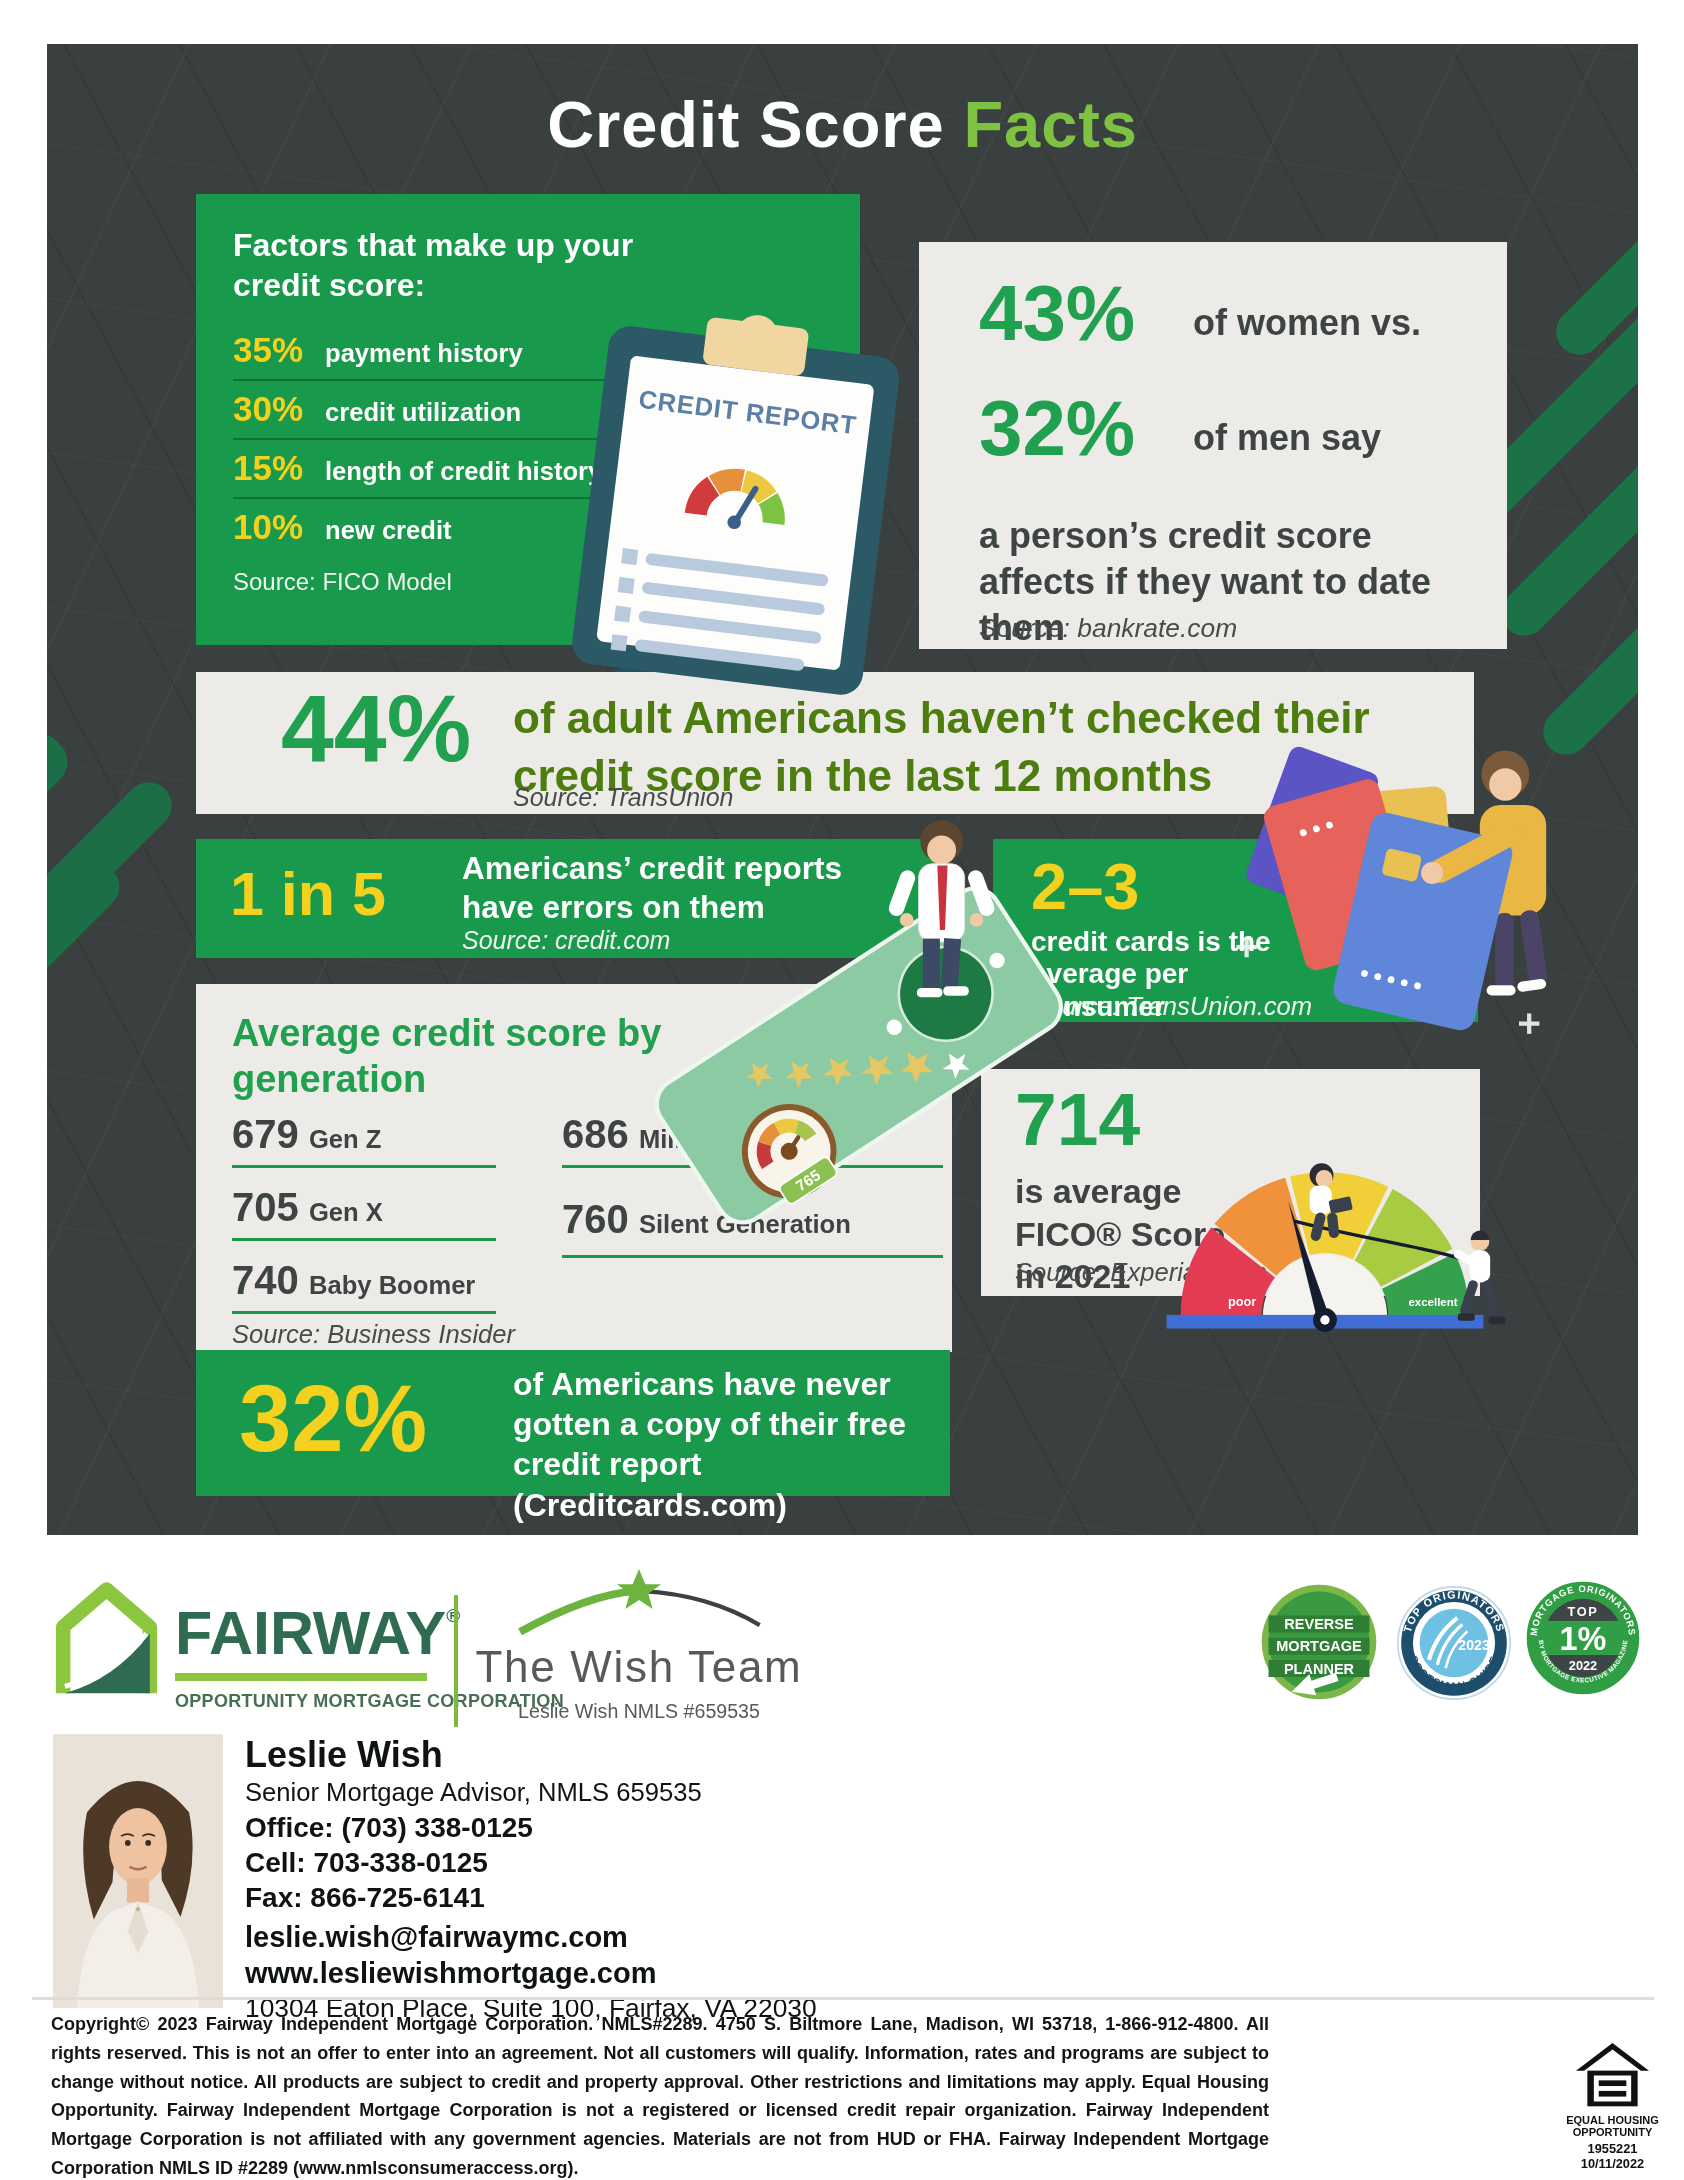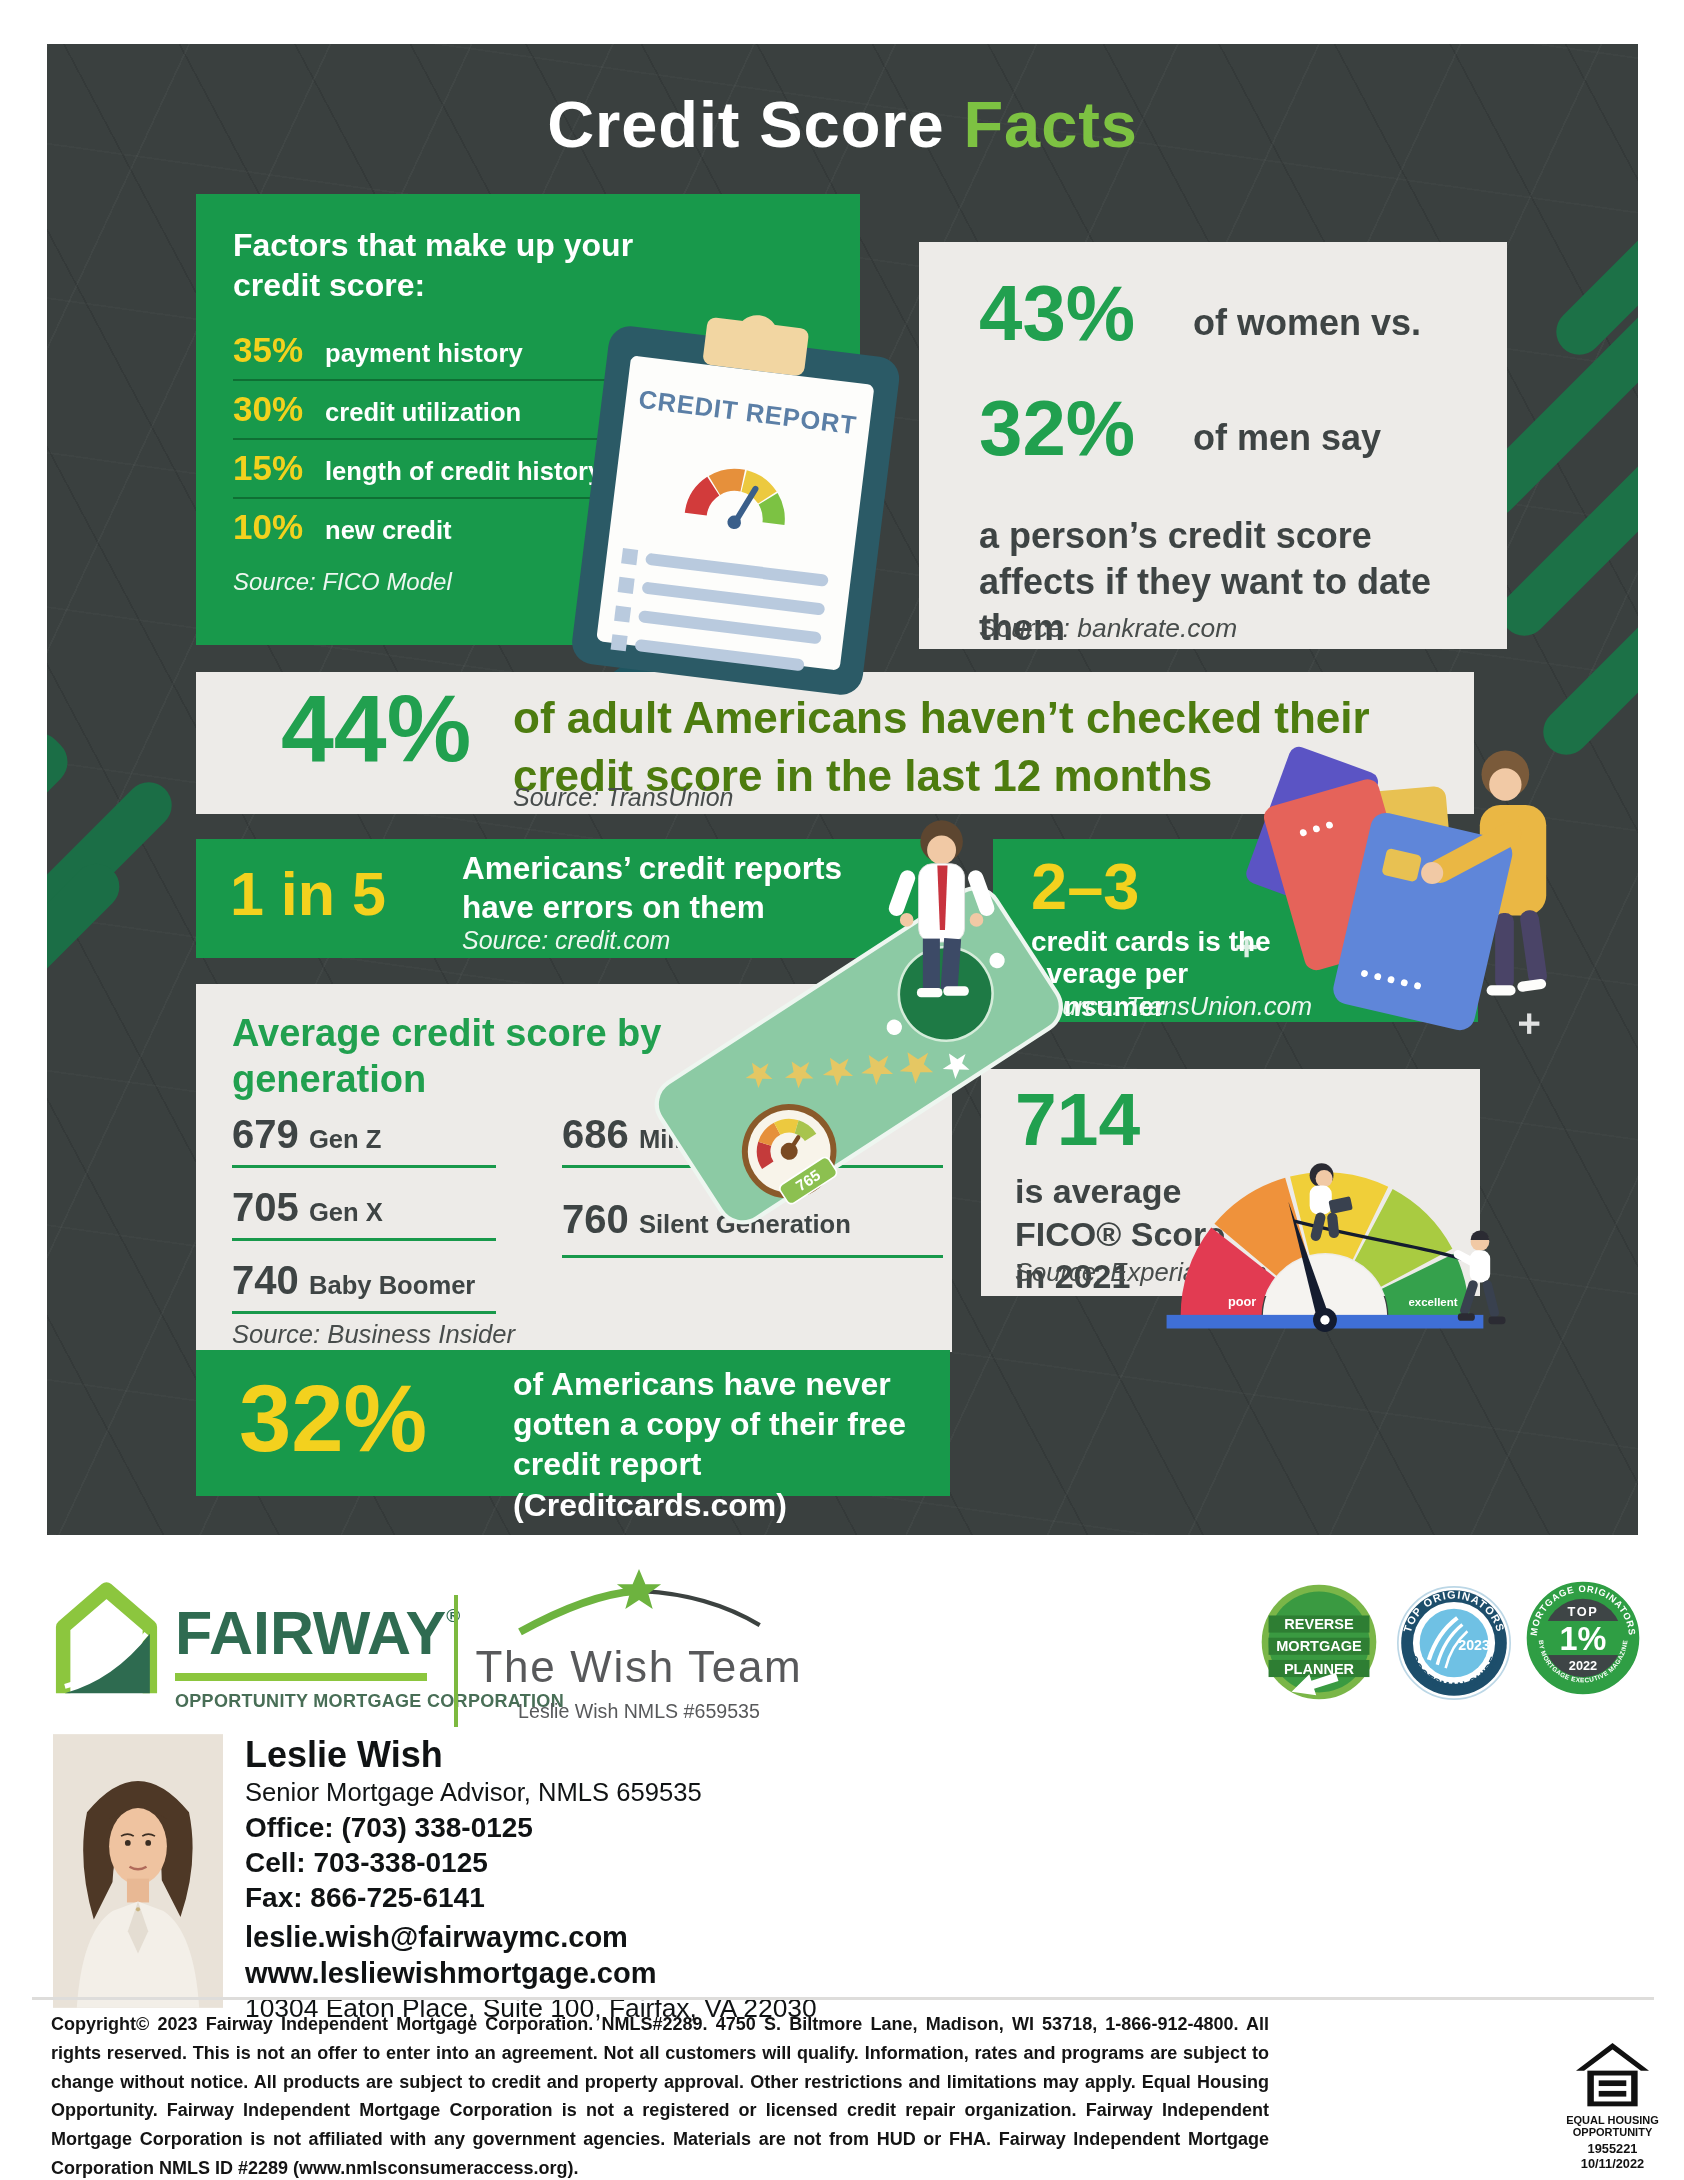--- a/index.html
+++ b/index.html
@@ -33,21 +33,21 @@
   .bg-light { background:#edebe8; }
 
   
   .factors { left:149px; top:150px; width:664px; height:451px; padding:31px 37px; }
   .factors .heading { width:460px; font-size:32px; line-height:1.25; font-weight:800; color:#ffffff; }
   .factors .f-list { margin-top:17px; width:521px; }
   .factors .f-row { padding:7.7px 0 9.4px 0; border-bottom:2.6px solid rgba(5,60,25,0.45); white-space:nowrap; }
   .factors .f-row.last { border-bottom:none; }
   .factors .pct { display:inline-block; width:92px; font-size:35px; font-weight:800; color:#f3d11e; }
   .factors .lbl { font-size:25.6px; font-weight:700; color:#ffffff; }
-  .factors .source { margin-top:12px; font-size:24px; font-style:italic; color:#eef7f0; }
+  .factors .source { margin-top:12px; font-size:24px; color:#eef7f0; }
 
   
   .dating { left:872px; top:198px; width:588px; height:407px; }
   .dating .num { position:absolute; left:60px; font-size:78px; font-weight:800; color:#21a04f; }
   .dating .num.n1 { top:25.6px; } .dating .num.n2 { top:141px; }
   .dating .numlbl { position:absolute; left:274px; font-size:36px; font-weight:700; color:#3e4444; }
   .dating .numlbl.l1 { top:60px; } .dating .numlbl.l2 { top:175px; }
   .dating .body { position:absolute; left:60px; top:271px; width:481px; font-size:36px; line-height:1.28; font-weight:700; color:#3e4444; }
   .dating .source { position:absolute; left:60px; top:371px; font-size:26.4px; font-style:italic; color:#474c4b; }
 

